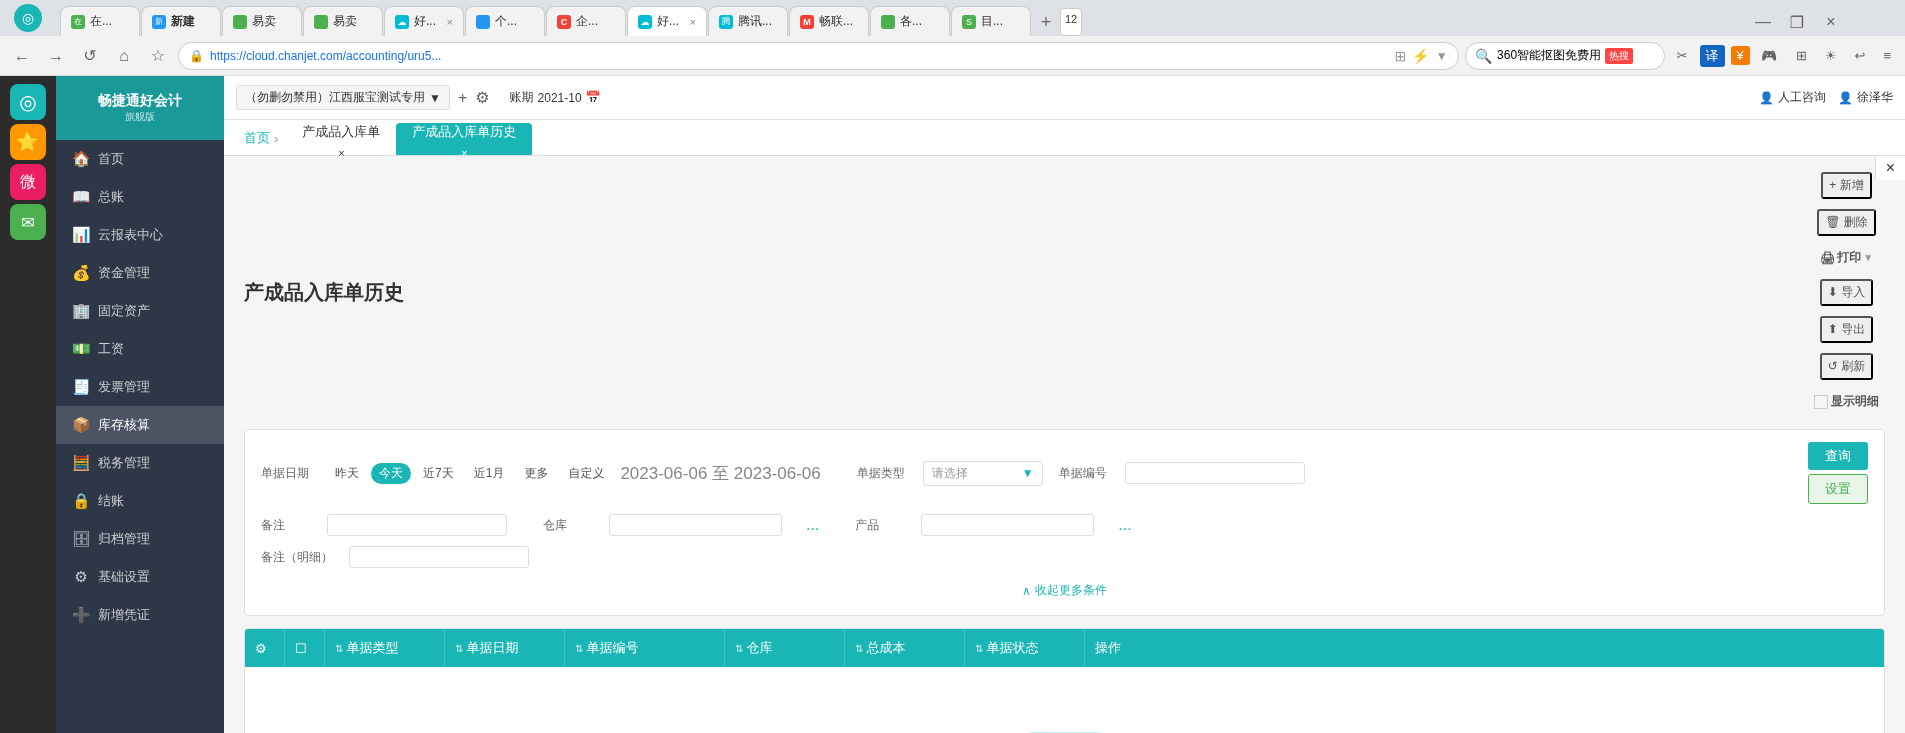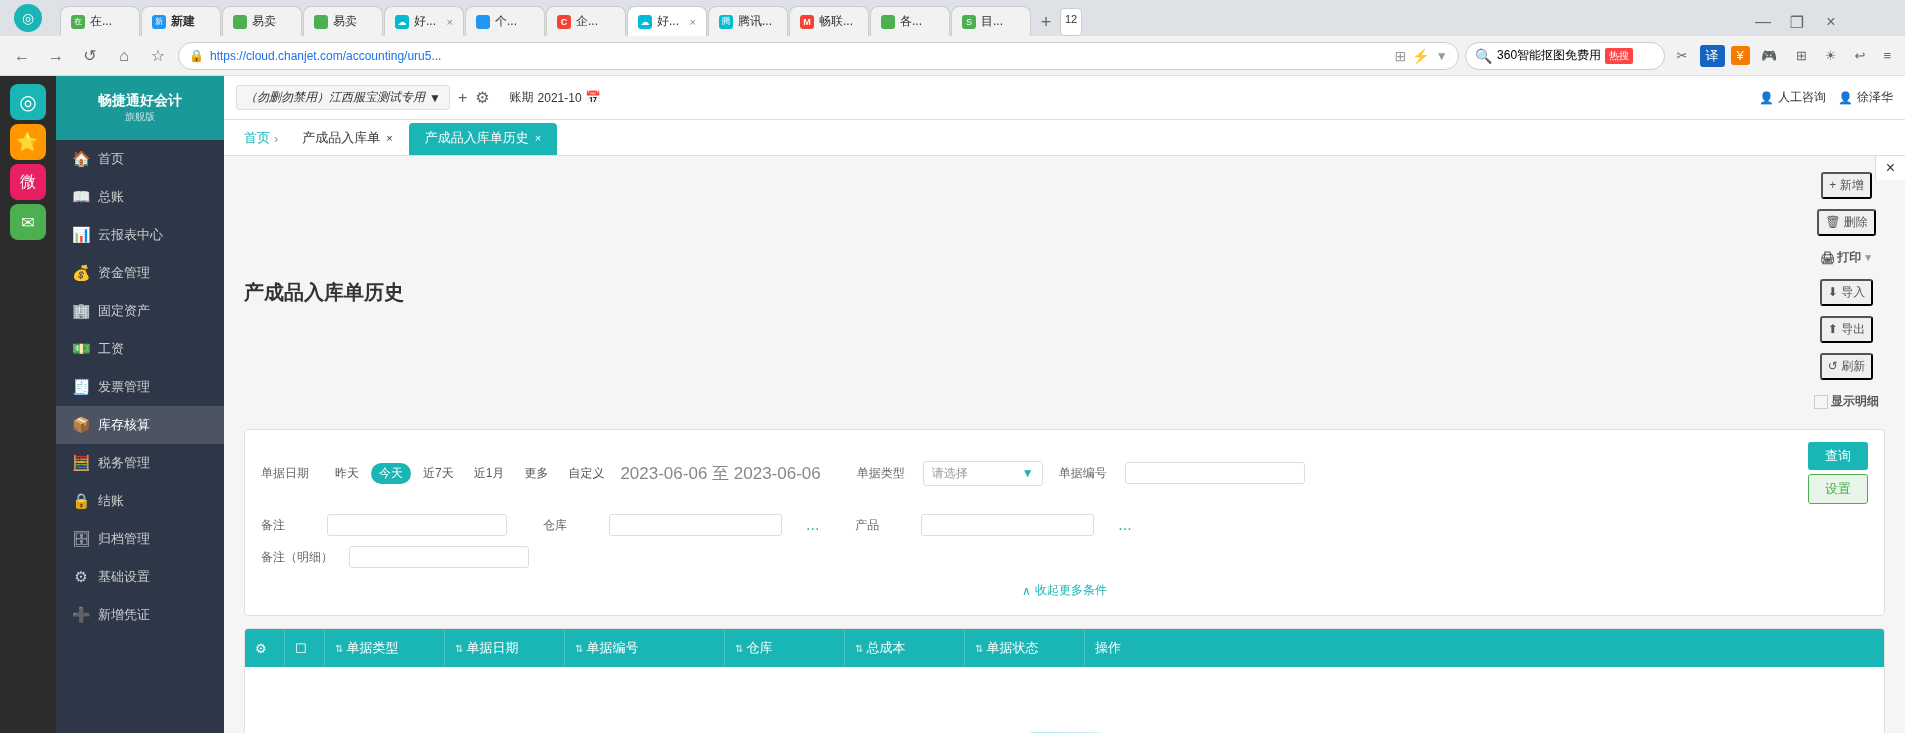--- a/index.html
+++ b/index.html
@@ -38,28 +38,28 @@
     .sidebar-menu { flex: 1; overflow-y: auto; }
     .sidebar-item { display: flex; align-items: center; gap: 8px; padding: 10px 16px; color: #ccc; cursor: pointer; font-size: 13px; }
     .sidebar-item.active { background: rgba(255,255,255,0.15); color: #fff; }
     .sidebar-item-icon { font-size: 15px; width: 18px; text-align: center; }
 
     
     .content-area { position: absolute; left: 168px; top: 0; right: 0; bottom: 0; background: #f5f5f5; display: flex; flex-direction: column; }
 
     
     .content-topbar { height: 44px; background: #fff; border-bottom: 1px solid #e0e0e0; display: flex; align-items: center; padding: 0 12px; gap: 8px; }
-    .topbar-company { display: flex; align-items: center; gap: 4px; background: #f5f5f5; border: 1px solid #ddd; border-radius: 3px; padding: 3px 8px; font-size: 12px; color: #333; cursor: pointer; font-style: italic; }
+    .topbar-company { display: flex; align-items: center; gap: 4px; background: #f5f5f5; border: 1px solid #ddd; border-radius: 3px; padding: 3px 8px; font-size: 12px; color: #333; cursor: pointer; }
     .topbar-period { display: flex; align-items: center; gap: 4px; font-size: 12px; color: #333; margin-left: 12px; }
     .topbar-right { margin-left: auto; display: flex; align-items: center; gap: 12px; }
     .topbar-user { display: flex; align-items: center; gap: 4px; font-size: 12px; color: #333; cursor: pointer; }
 
     
     .page-tabs { height: 36px; background: #fff; border-bottom: 1px solid #ddd; display: flex; align-items: flex-end; padding: 0 12px; gap: 0; }
-    .page-tab { height: 32px; padding: 0 16px; display: flex; align-items: center; font-size: 13px; color: #666; cursor: pointer; border-bottom: 2px solid transparent; white-space: nowrap; gap: 6px; }
+    .page-tab { height: 32px; padding: 0 16px; display: flex; align-items: center; font-size: 13px; color: #666; cursor: pointer; border-bottom: 2px solid transparent; white-space: nowrap; gap: 6px; flex-direction: column; }
     .page-tab.active { color: #fff; background: #1ab5b5; border-radius: 4px 4px 0 0; border-bottom: 2px solid #1ab5b5; }
     .page-tab.normal { color: #333; }
     .page-tab-close { font-size: 11px; color: inherit; cursor: pointer; }
 
     
     .page-content { flex: 1; overflow-y: auto; padding: 16px 20px; }
     .page-title { font-size: 20px; color: #333; font-weight: bold; margin-bottom: 16px; display: flex; align-items: center; justify-content: space-between; }
     .page-actions { display: flex; align-items: center; gap: 10px; flex-direction: column; }
     .action-btn { display: flex; align-items: center; gap: 3px; font-size: 12px; color: #555; cursor: pointer; padding: 3px 6px; border-radius: 3px; }
 

